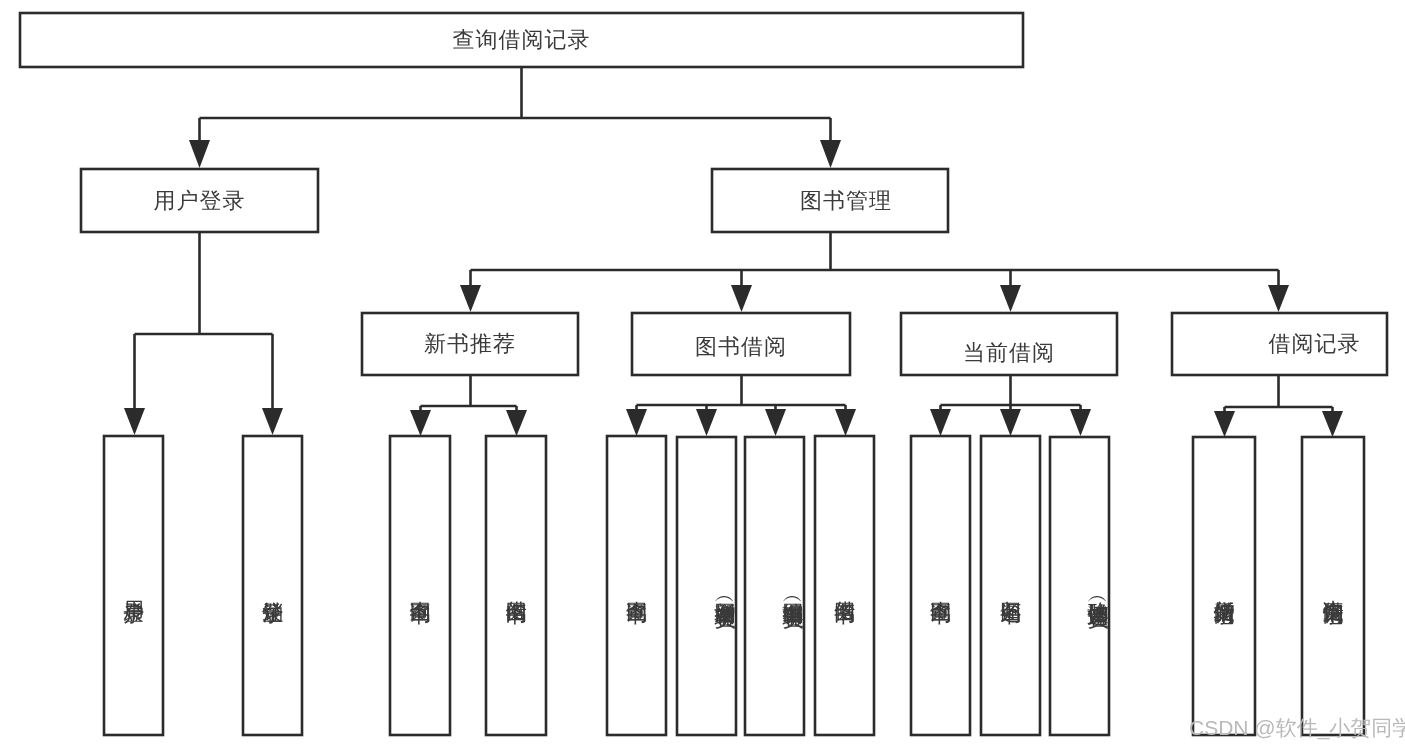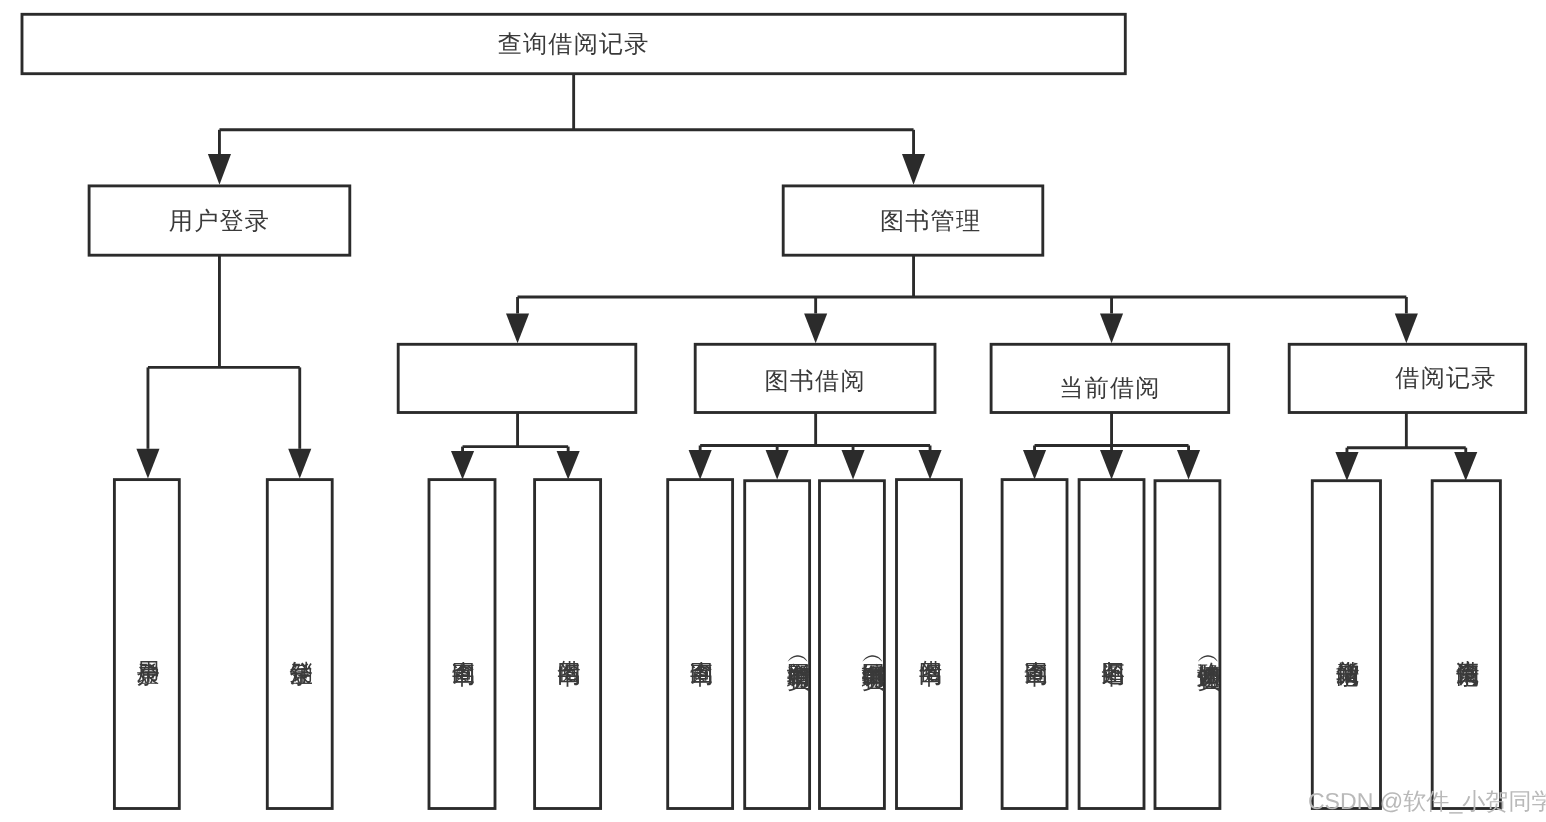--- a/index.html
+++ b/index.html
@@ -175,20 +175,21 @@
     <rect class="node-box" x="1193" y="437" width="62" height="298"></rect>
     <rect class="node-box" x="1302" y="437" width="62" height="298"></rect>
 
   </svg>
 
   <div class="hlabel-wrap" style="left:20px; top:13px; width:1003px; height:54px;">查询借阅记录</div>
 
   <div class="hlabel-wrap" style="left:81px; top:169px; width:237px; height:63px;">用户登录</div>
   <div class="hlabel-wrap" style="left:712px; top:169px; width:268px; height:63px;">图书管理</div>
 
+  <div class="hlabel-wrap" style="left:362px; top:313px; width:216px; height:62px;">新书推荐</div>
   <div class="hlabel-wrap" style="left:632px; top:313px; width:218px; height:68px;">图书借阅</div>
   <div class="hlabel-wrap" style="left:901px; top:313px; width:216px; height:80px;text-align:center;">当前借阅</div>
   <div class="hlabel-wrap" style="left:1172px; top:313px; width:245px; height:62px;margin-left:20px;">借阅记录</div>
 
   <div class="vlabel-wrap" style="left:104px; top:436px; width:59px; height:299px;">用户登录</div>
   <div class="vlabel-wrap" style="left:243px; top:436px; width:59px; height:299px;">注销登录</div>
 
   <div class="vlabel-wrap" style="left:390px; top:436px; width:60px; height:299px;">查询图书</div>
   <div class="vlabel-wrap" style="left:486px; top:436px; width:60px; height:299px;">借阅图书</div>
 

